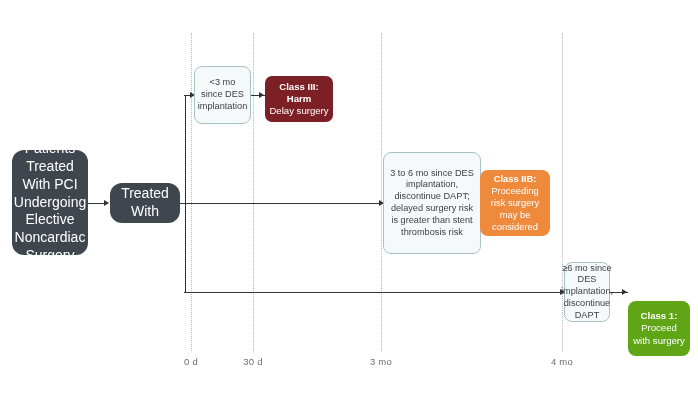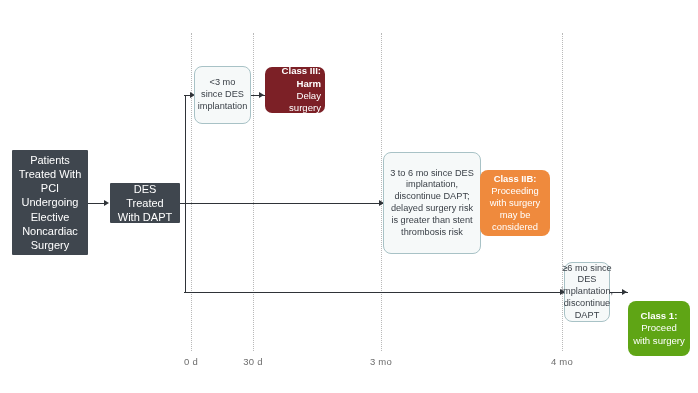--- a/index.html
+++ b/index.html
@@ -63,22 +63,22 @@
     align-items: center;
     justify-content: center;
     text-align: center;
     border-radius: 7px;
     line-height: 1.28;
     padding: 3px 4px;
   }
   .box-dark {
     background: #3f464e;
     color: #ffffff;
-    font-size: 11px;
-    border-radius: 1px;
+    font-size: 14px;
+    border-radius: 12px;
   }
   .box-light {
     background: #f6f9f9;
     color: #3b4148;
     font-size: 9.2px;
     border: 1.2px solid #a8c2c6;
     border-radius: 8px;
   }
   .box-harm {
     background: #7c2026;
@@ -146,32 +146,32 @@
   </div>
 
   <div class="box box-dark" style="left:110px; top:183px; width:70px; height:40px;">
     <span class="inner">DES Treated With DAPT</span>
   </div>
 
   <div class="box box-light" style="left:194px; top:66px; width:57px; height:58px;">
     <span class="inner">&lt;3 mo since DES implantation</span>
   </div>
 
-  <div class="box box-harm" style="left:265px; top:67px; width:60px; height:46px; flex-direction:column;text-align:right;">
+  <div class="box box-harm" style="left:265px; top:76px; width:68px; height:46px; flex-direction:column;">
     <span class="strong">Class III: Harm</span>
     <span class="inner">Delay surgery</span>
   </div>
 
   <div class="box box-light" style="left:383px; top:152px; width:98px; height:102px;">
     <span class="inner">3 to 6 mo since DES implantation, discontinue DAPT; delayed surgery risk is greater than stent thrombosis risk</span>
   </div>
 
   <div class="box box-iib" style="left:480px; top:170px; width:70px; height:66px; flex-direction:column;">
     <span class="strong">Class IIB:</span>
-    <span class="inner">Proceeding with surgery may be considered</span>
+    <span class="inner">Proceeding risk surgery may be considered</span>
   </div>
 
   <div class="box box-light" style="left:564px; top:262px; width:46px; height:60px;">
     <span class="inner">≥6 mo since DES implantation, discontinue DAPT</span>
   </div>
 
   <div class="box box-class1" style="left:628px; top:265px; width:62px; height:55px; flex-direction:column;margin-top:36px;">
     <span class="strong">Class 1:</span>
     <span class="inner">Proceed with surgery</span>
   </div>

